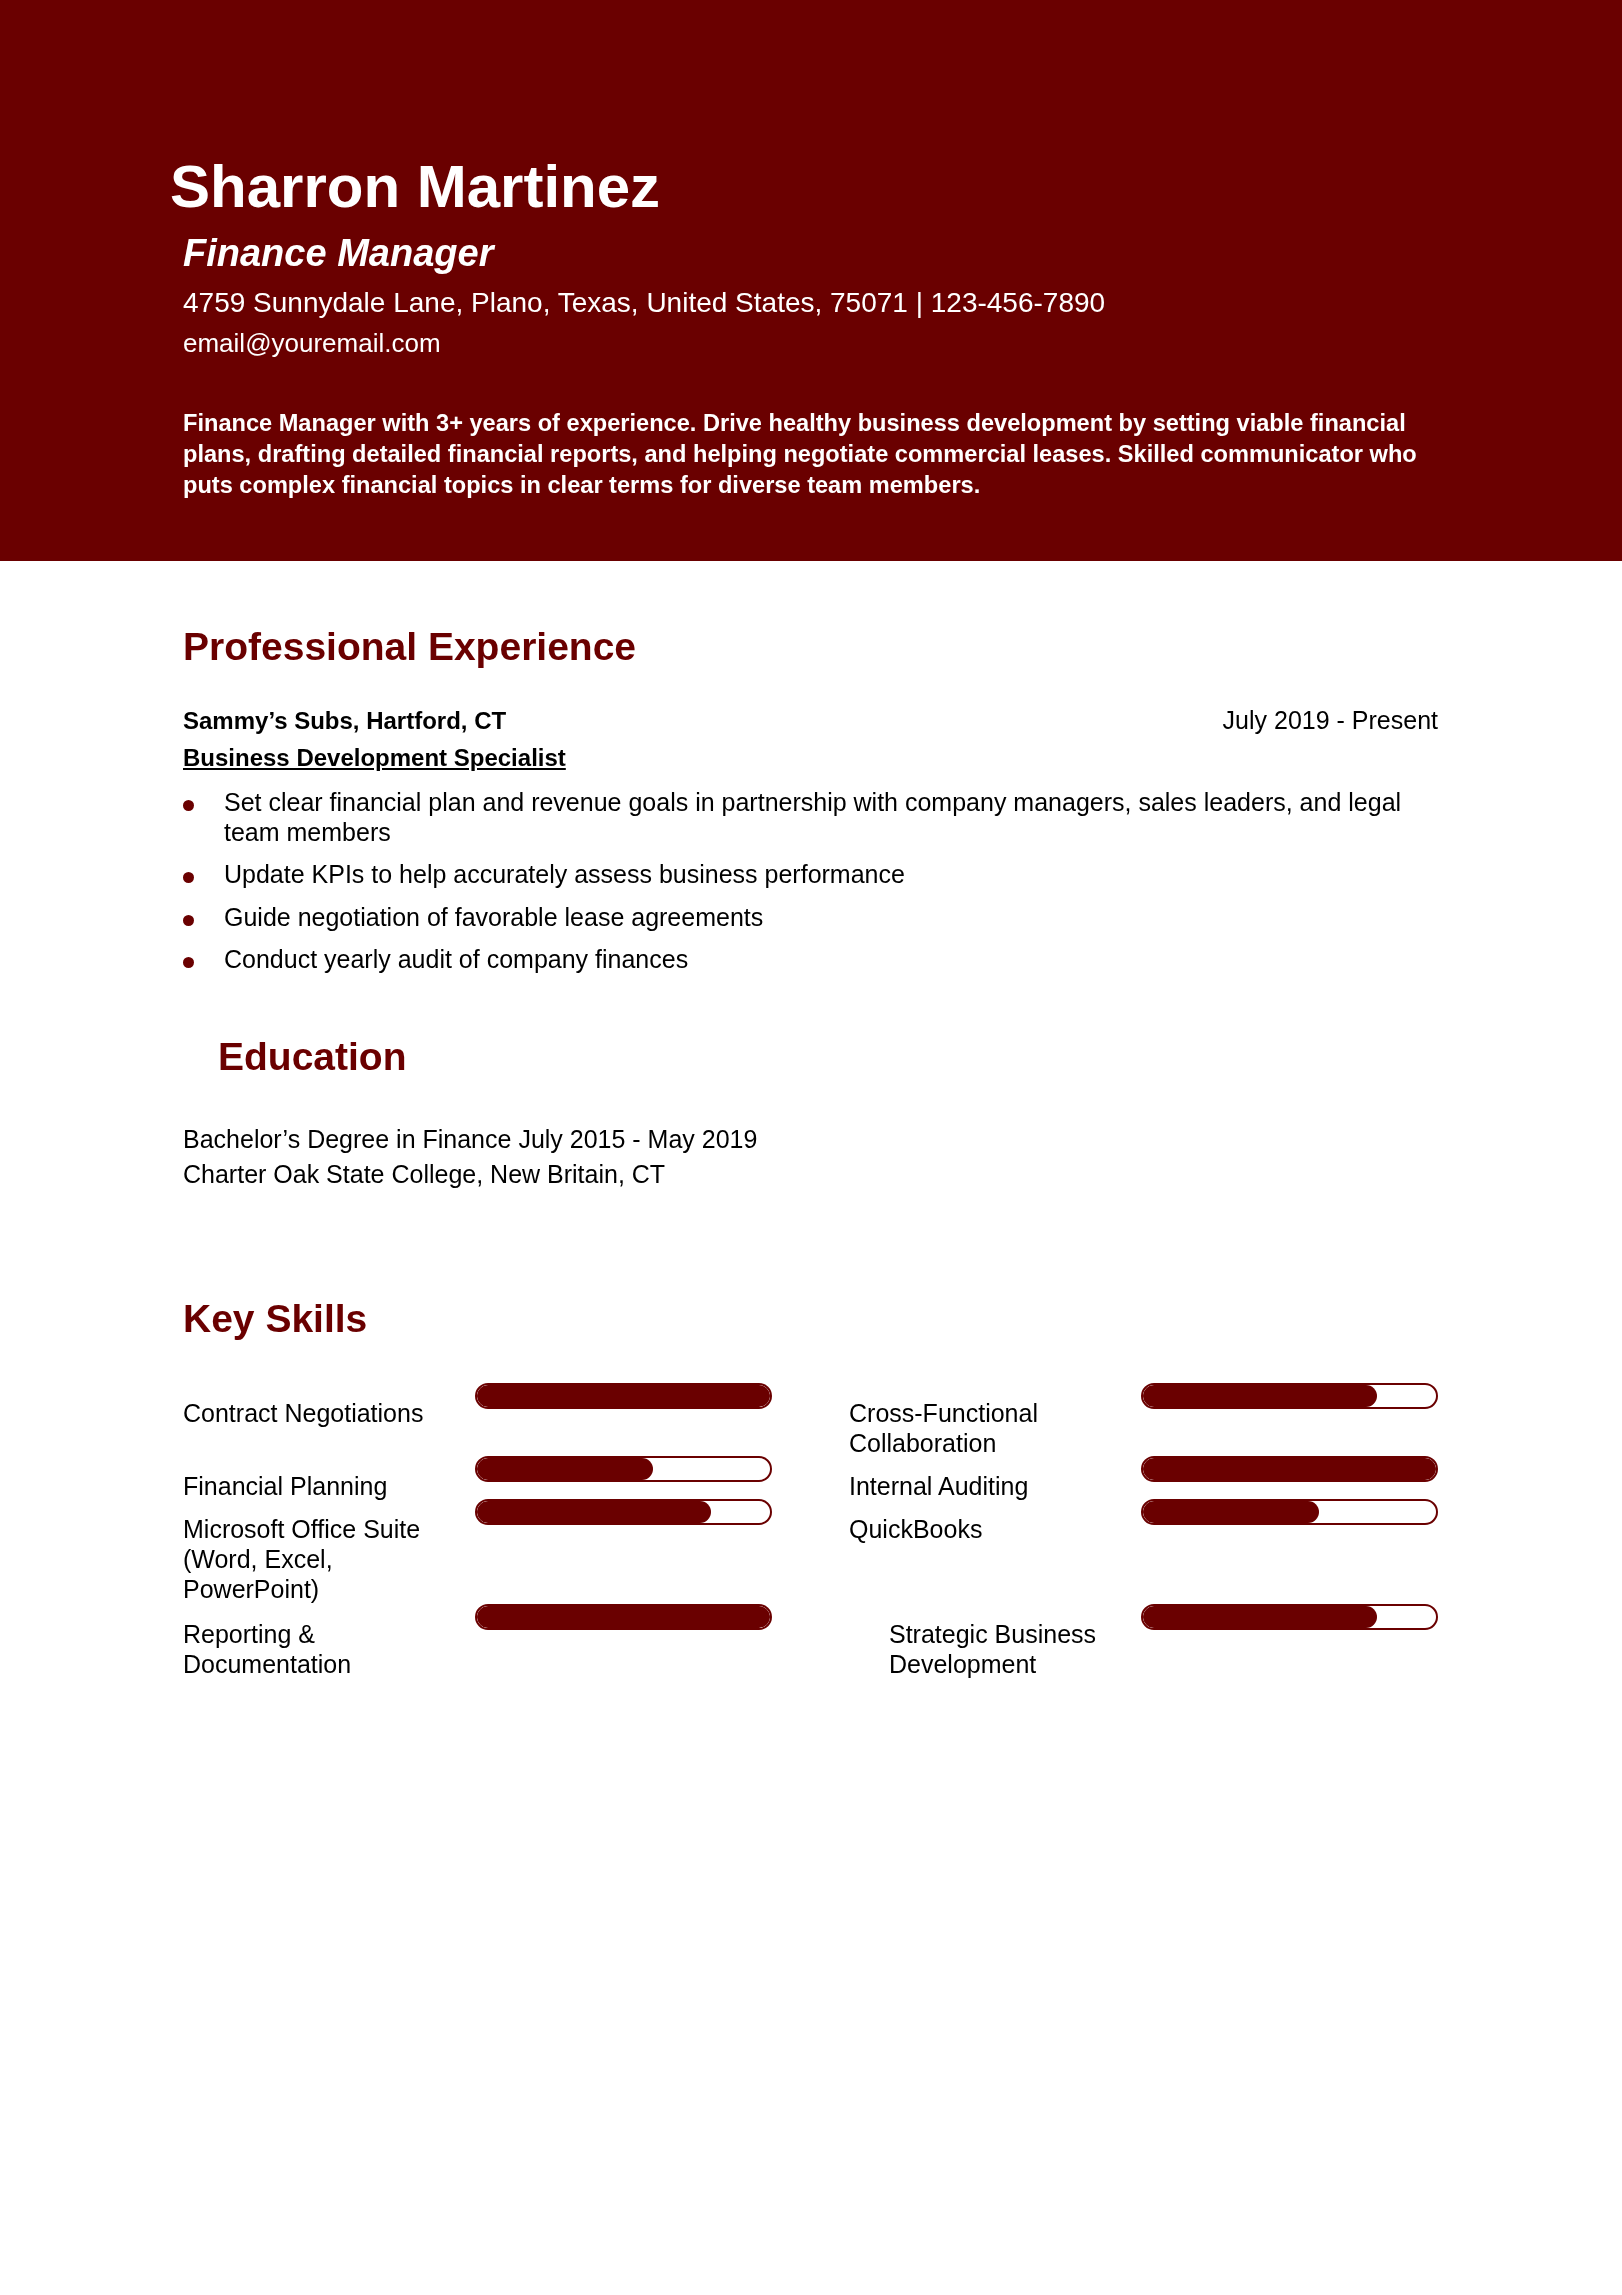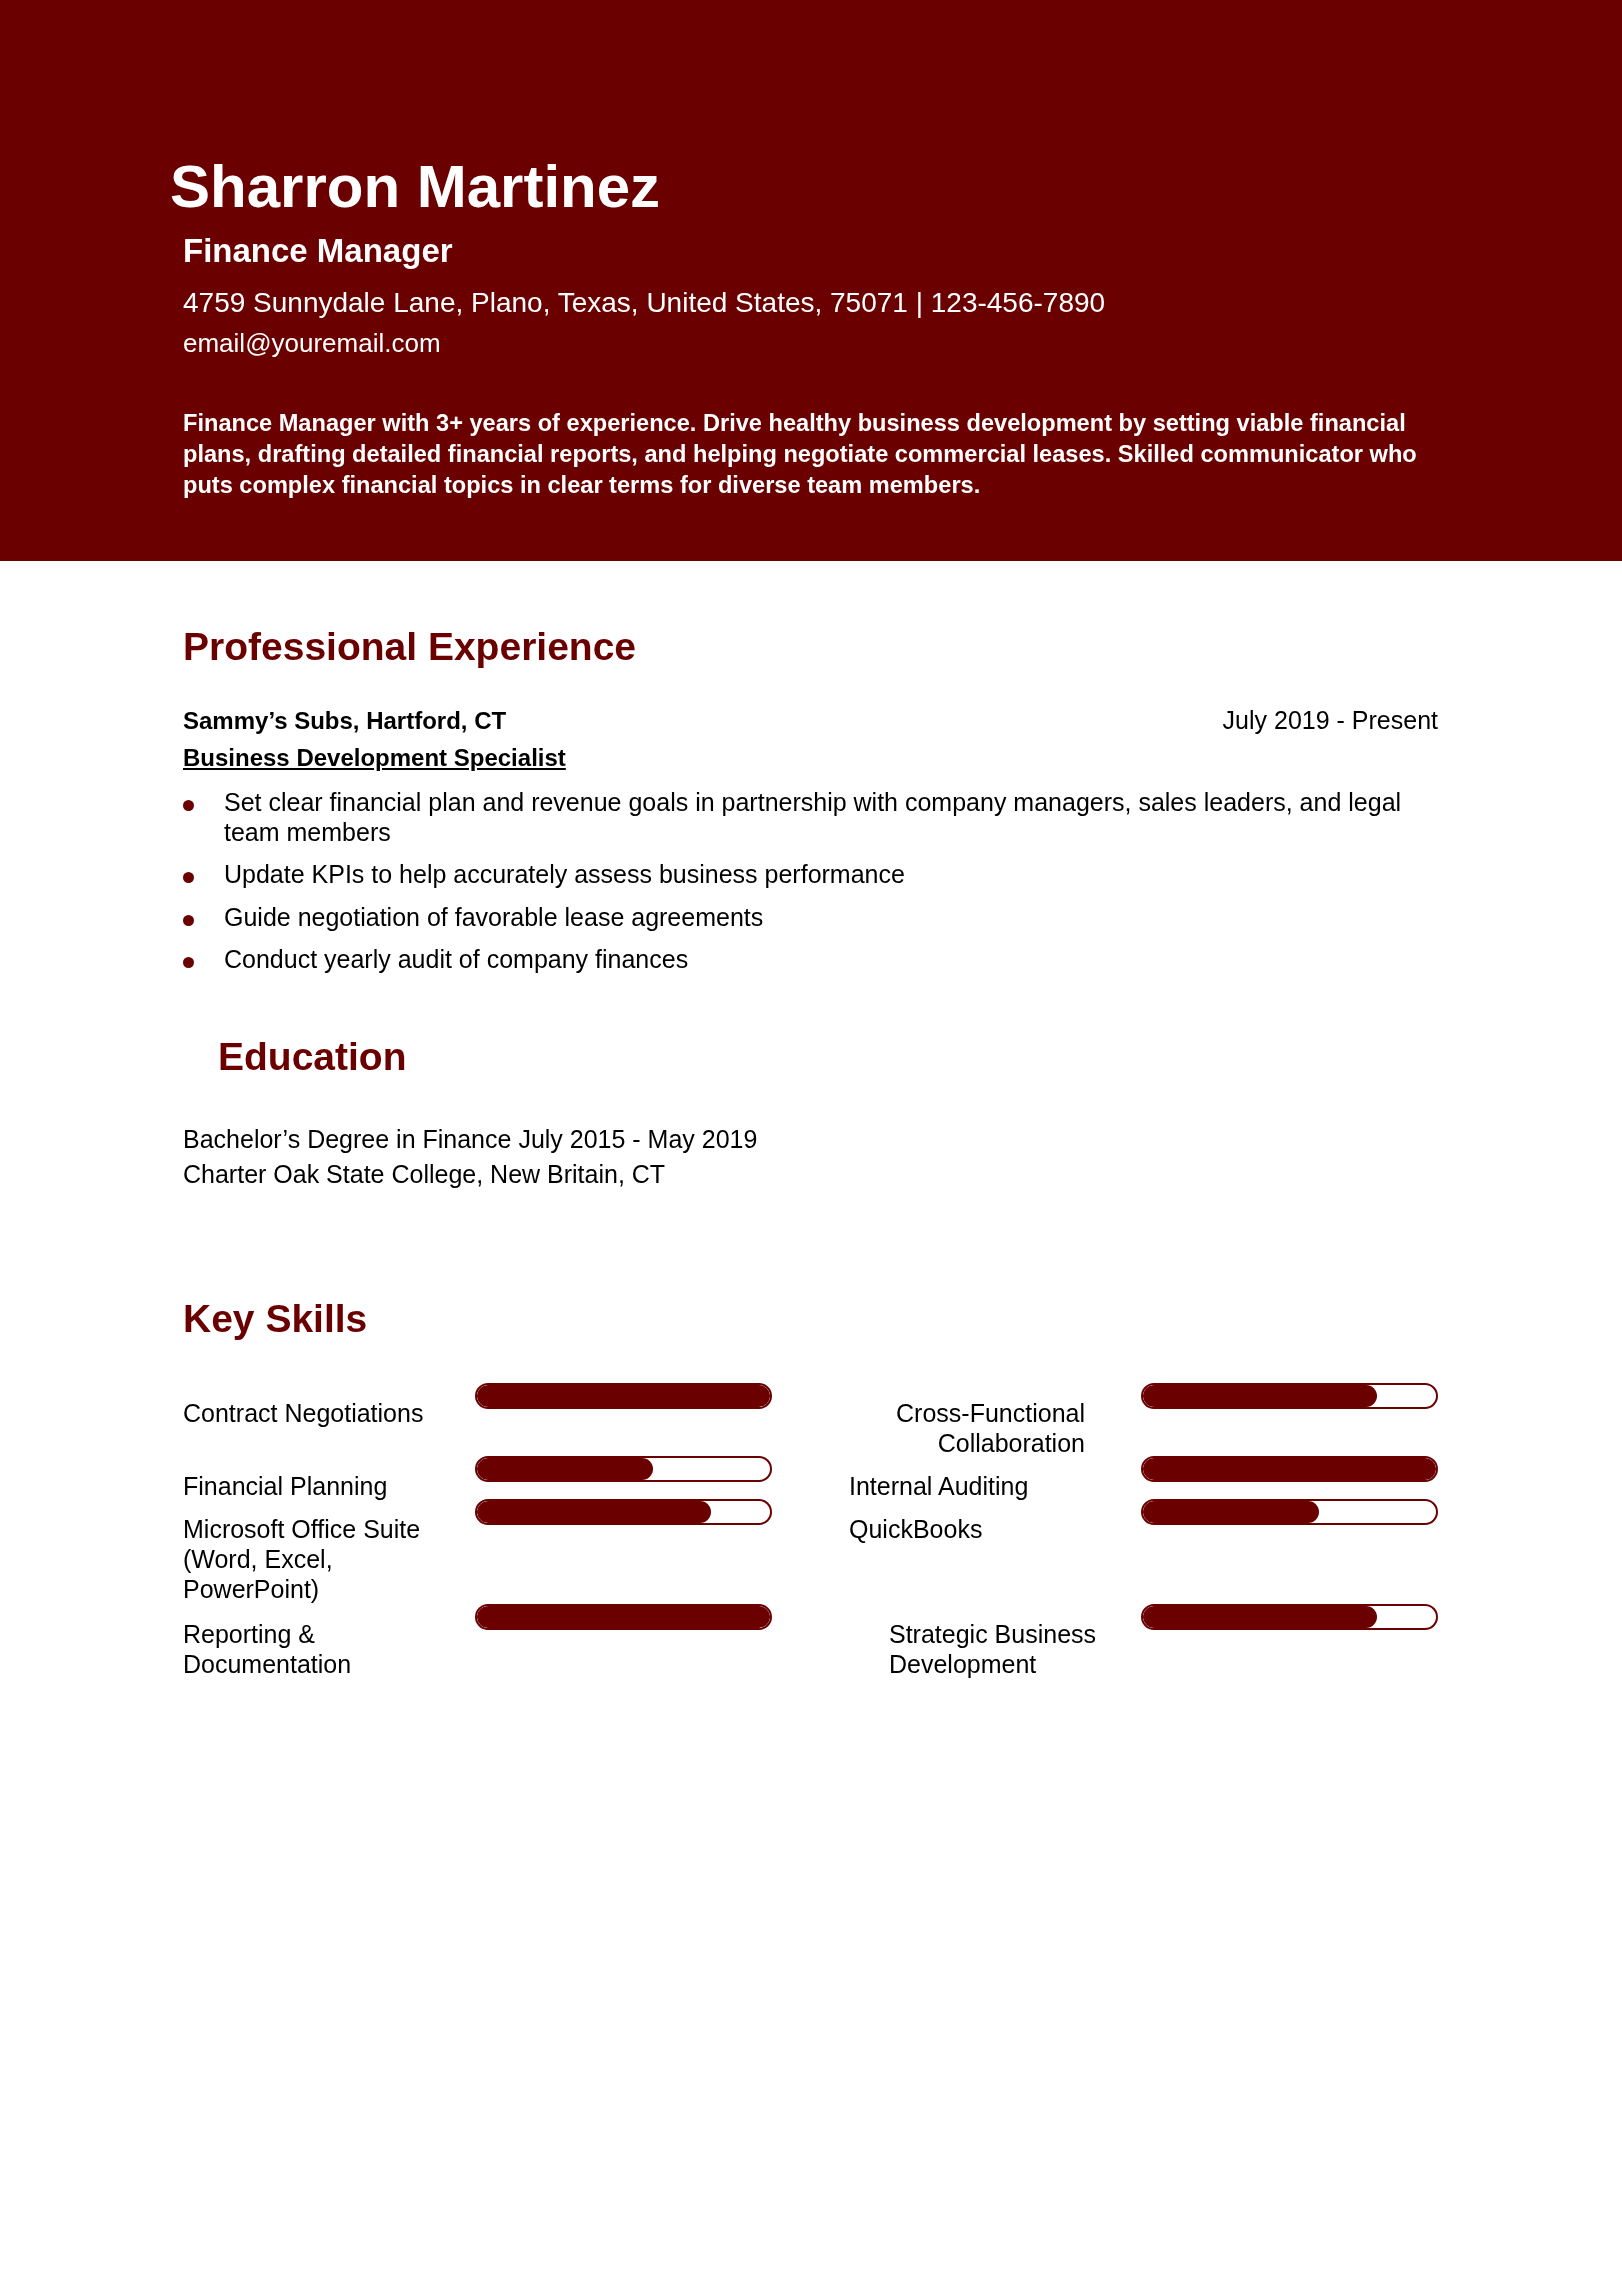--- a/index.html
+++ b/index.html
@@ -6,21 +6,21 @@
   body {
     width: 1622px; height: 2295px; background: #ffffff;
     font-family: "Liberation Sans", sans-serif; color: #000;
     position: relative; overflow: hidden;
   }
   .header {
     position: absolute; left: 0; top: 0; width: 1622px; height: 561px;
     background: #6a0000; color: #fff;
   }
   .name { position: absolute; left: 170px; top: 157px; font-size: 60px; font-weight: bold; line-height: 1; margin: 0; }
-  .title { position: absolute; left: 183px; top: 234px; font-size: 33px; font-weight: bold; line-height: 1; }
+  .title { position: absolute; left: 183px; top: 234px; font-size: 38px; font-weight: bold; line-height: 1; font-style: italic; }
   .contact { position: absolute; left: 183px; top: 289px; font-size: 28px; line-height: 1; }
   .email { position: absolute; left: 183px; top: 330px; font-size: 26px; line-height: 1; }
   .summary {
     position: absolute; left: 183px; top: 408px; width: 1256px;
     font-size: 23.6px; font-weight: bold; line-height: 31px;
   }
   .h2 { position: absolute; left: 183px; font-size: 39px; font-weight: bold; color: #6a0000; line-height: 1; margin: 0; }
   .job-company { position: absolute; left: 183px; top: 709px; font-size: 24px; font-weight: bold; line-height: 1; }
   .job-date { position: absolute; right: 184px; top: 708px; font-size: 25px; line-height: 1; }
   .job-role { position: absolute; left: 183px; top: 746px; font-size: 24px; font-weight: bold; line-height: 1; text-decoration: underline; }
@@ -68,21 +68,21 @@
 
 <h2 class="h2" style="top:1299px;">Key Skills</h2>
 <div class="skills">
   <div class="skill" style="left:0;top:0;">
     <div class="label">Contract Negotiations</div>
     <div class="bar">
         <div class="fill" style="width: 100%;"></div>
       </div>
   </div>
   <div class="skill" style="left:666px;top:0;">
-    <div class="label" style="width:236px;text-align:right;">Cross-Functional Collaboration</div>
+    <div class="label" style="width:236px;">Cross-Functional Collaboration</div>
     <div class="bar">
         <div class="fill" style="width: 80%;"></div>
       </div>
   </div>
   <div class="skill" style="left:0;top:73px;">
     <div class="label">Financial Planning</div>
     <div class="bar">
         <div class="fill" style="width: 60%;"></div>
       </div>
   </div>

